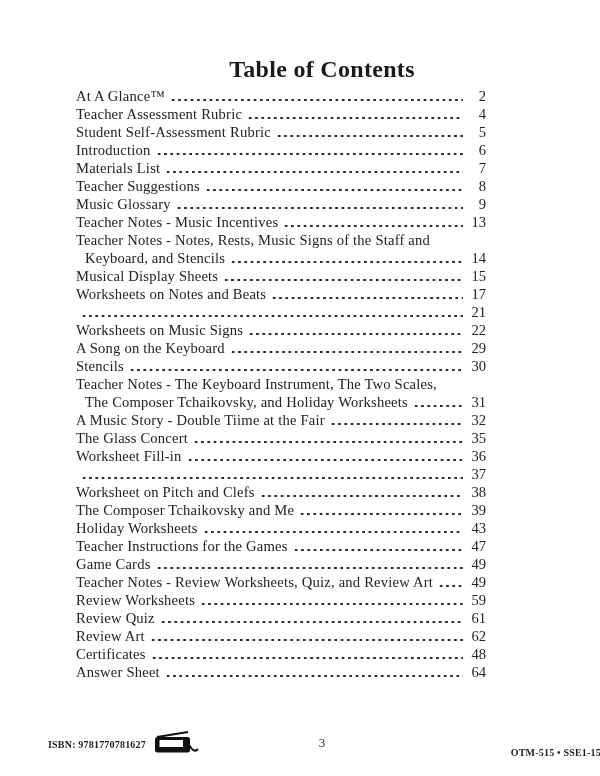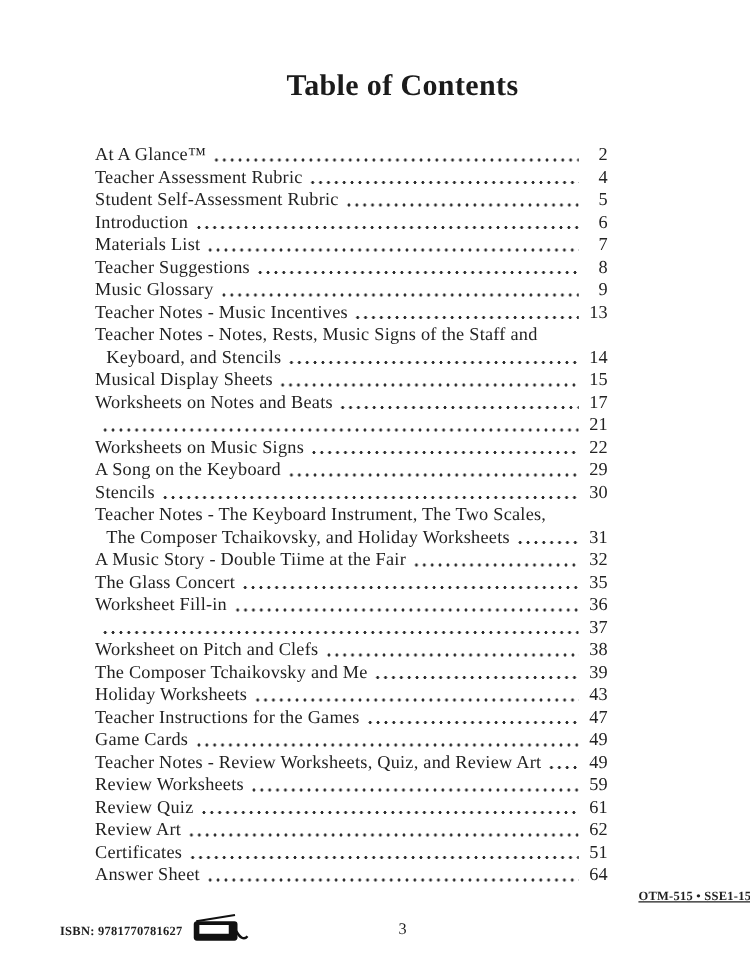--- a/index.html
+++ b/index.html
@@ -23,21 +23,21 @@
     left: 0;
     width: 100%;
     text-align: center;
     font-size: 24px;
     font-weight: bold;
     letter-spacing: 0.3px;
     color: #1b1b1b;
   }
   .toc {
     position: absolute;
-    top: 115px;
+    top: 87px;
     left: 76px;
     width: 410px;
   }
   .toc-row {
     display: flex;
     align-items: stretch;
     line-height: 18px;
     height: 18px;
     font-size: 14.6px;
     color: #222222;
@@ -84,27 +84,26 @@
     position: absolute;
     top: 729px;
     left: 0;
     width: 100%;
     text-align: center;
     font-size: 13px;
     line-height: 27px;
   }
   .product-code {
     position: absolute;
-    top: 704px;
+    top: 739px;
     right: 43px;
     font-weight: bold;
     font-size: 10px;
     letter-spacing: 0.2px;
     line-height: 27px;
-    text-decoration: underline;
   }
 </style>
 </head>
 <body>
 
 <div class="page">
 
   <div class="title">Table of Contents</div>
 
   <div class="toc">
@@ -253,21 +252,21 @@
         <span class="toc-page">61</span>
       </div>
       <div class="toc-row">
         <span class="toc-label">Review Art</span>
         <span class="toc-leader"></span>
         <span class="toc-page">62</span>
       </div>
       <div class="toc-row">
         <span class="toc-label">Certificates</span>
         <span class="toc-leader"></span>
-        <span class="toc-page">51</span>
+        <span class="toc-page">48</span>
       </div>
       <div class="toc-row">
         <span class="toc-label">Answer Sheet</span>
         <span class="toc-leader"></span>
         <span class="toc-page">64</span>
       </div>
     </div>
 
   <div class="footer-left">
     <span class="isbn">ISBN: 9781770781627</span>

